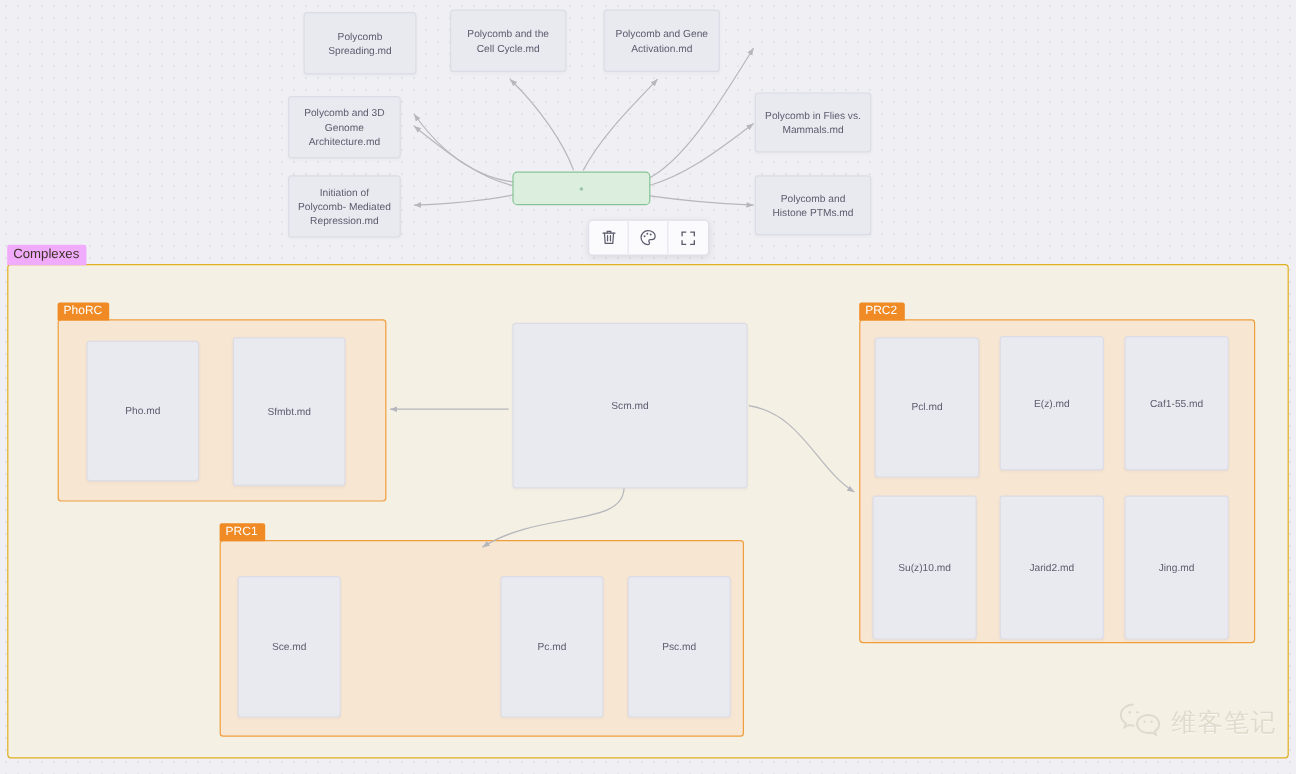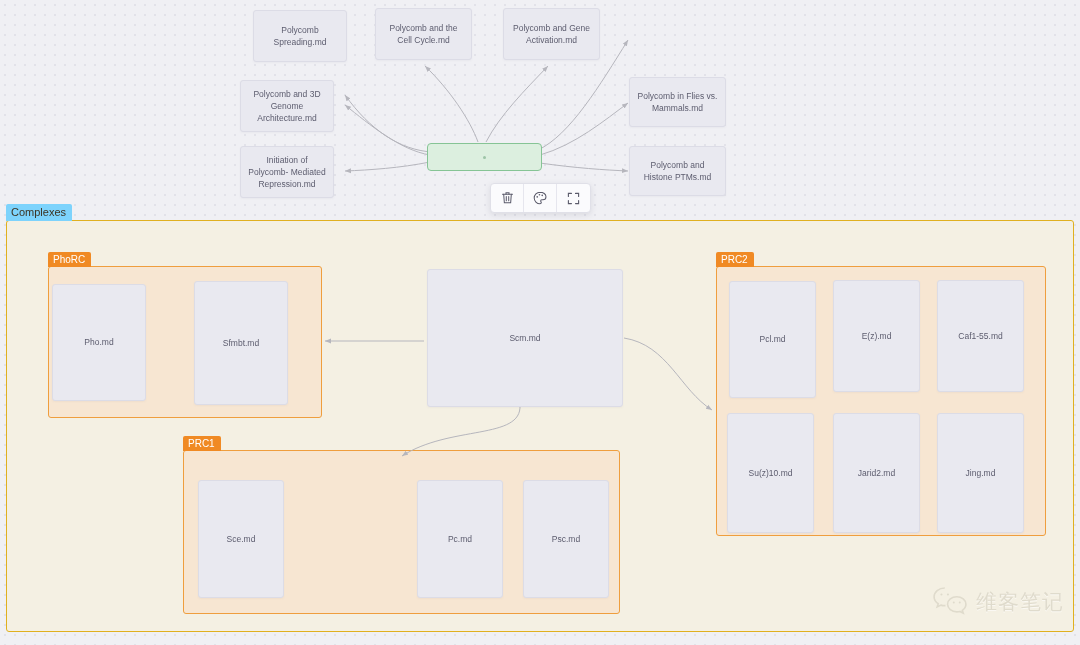--- a/index.html
+++ b/index.html
@@ -111,21 +111,21 @@
 
   #group-complexes {
     left: 6px;
     top: 220px;
     width: 1068px;
     height: 412px;
     background: #f4f0e3;
     border: 1.5px solid #e0b020;
   }
   #group-complexes > .group-label {
-    background: #7dd3fc;
+    background: #f0abfc;
     color: #3c3322;
     top: -17px;
     font-size: 11px;
     line-height: 17px;
   }
 
   #group-phorc {
     left: 48px;
     top: 266px;
     width: 274px;
@@ -280,21 +280,21 @@
     </div>
   </div>
 
   <div class="group" id="group-complexes">
     <span class="group-label">Complexes</span>
   </div>
 
   <div class="group" id="group-phorc">
     <span class="group-label">PhoRC</span>
   </div>
-  <div class="node" style="left:52px; top:284px; width:94px; height:117px;align-items:center;">
+  <div class="node" style="left:72px; top:284px; width:94px; height:117px;align-items:center;">
     <span class="node-label">Pho.md</span>
   </div>
   <div class="node" style="left:194px; top:281px; width:94px; height:124px;">
     <span class="node-label">Sfmbt.md</span>
   </div>
 
   <div class="group" id="group-prc1">
     <span class="group-label">PRC1</span>
   </div>
   <div class="node" style="left:198px; top:480px; width:86px; height:118px;">

